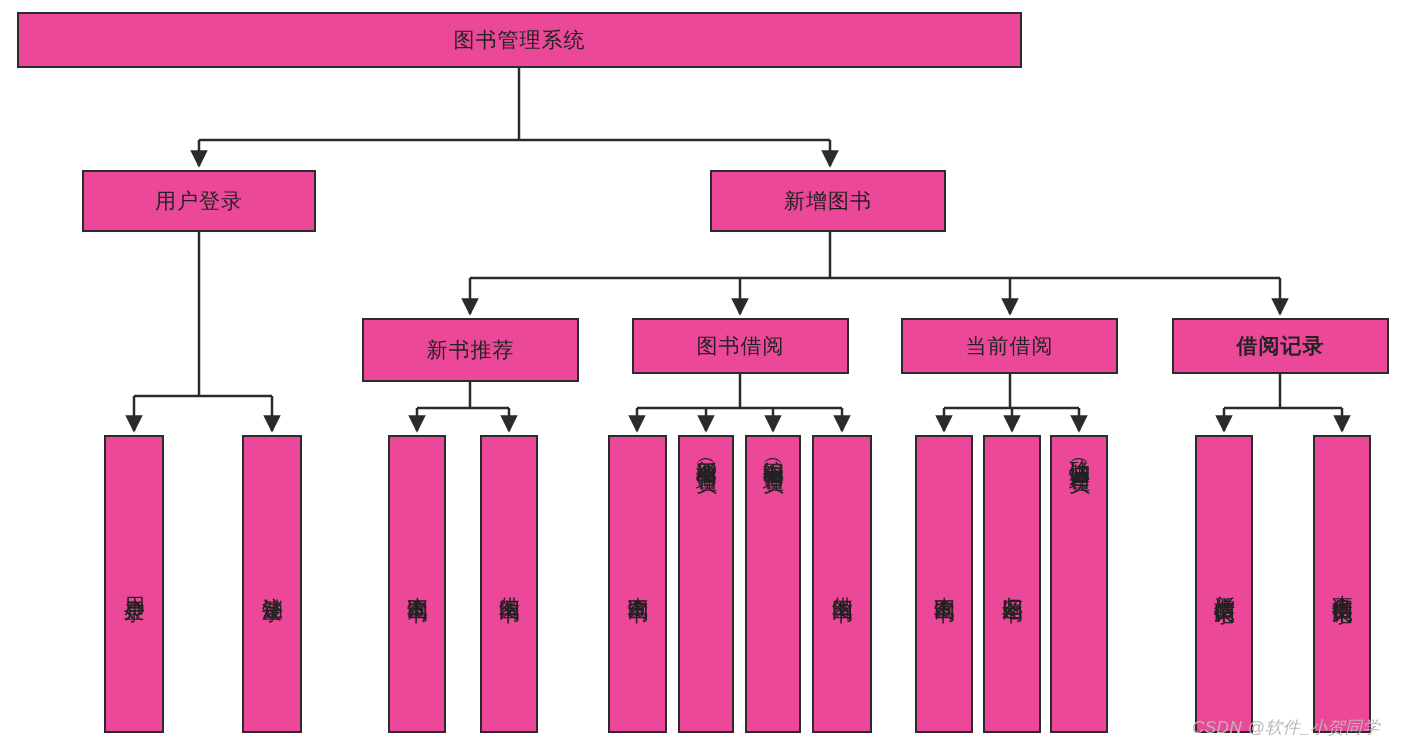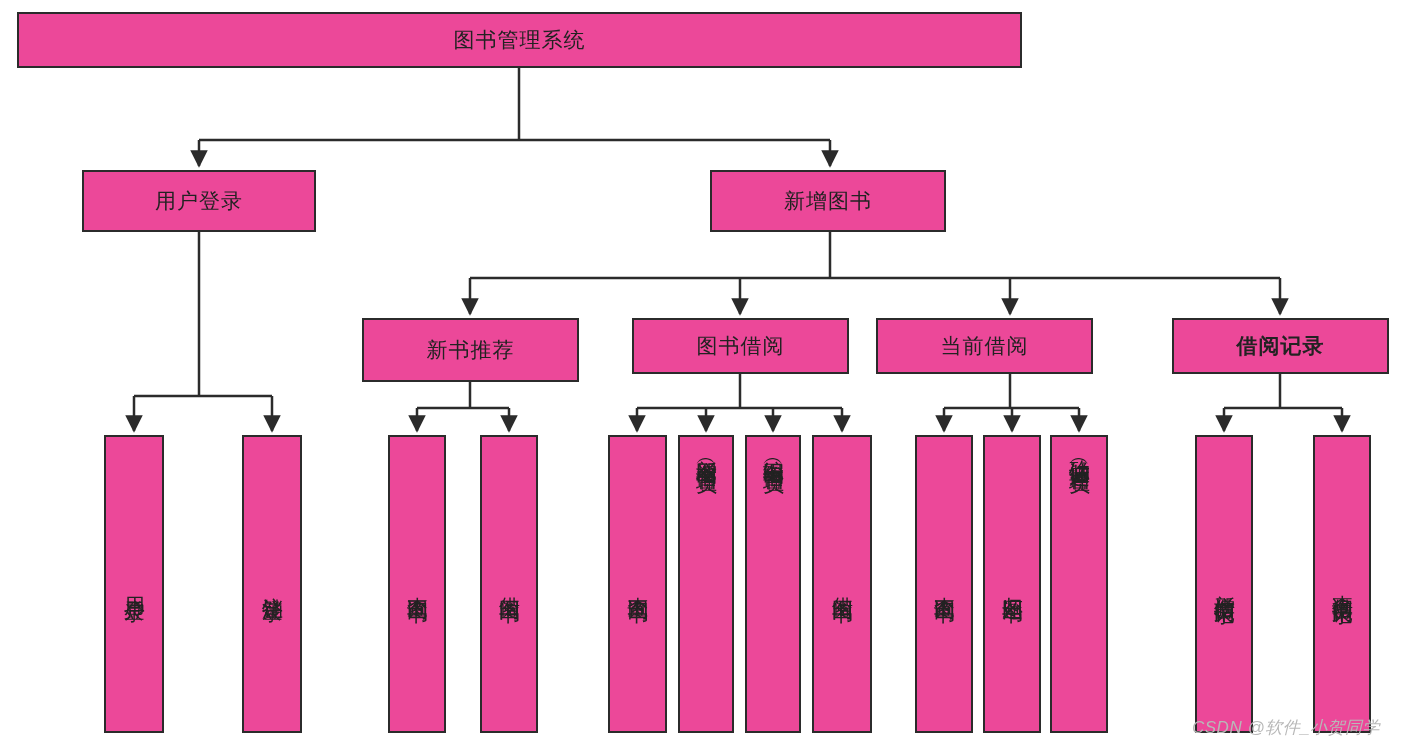--- a/index.html
+++ b/index.html
@@ -123,21 +123,21 @@
     </g>
   </svg>
 
   <div class="node root horiz" id="node-root" style="left: 17px; top: 12px; width: 1005px; height: 56px;">图书管理系统</div>
 
   <div class="node horiz" id="node-l2-0" style="left: 82px; top: 170px; width: 234px; height: 62px;">用户登录</div>
   <div class="node horiz" id="node-l2-1" style="left: 710px; top: 170px; width: 236px; height: 62px;">新增图书</div>
 
   <div class="node horiz" id="node-l3-0" style="left: 362px; top: 318px; width: 217px; height: 64px;">新书推荐</div>
   <div class="node horiz" id="node-l3-1" style="left: 632px; top: 318px; width: 217px; height: 56px;">图书借阅</div>
-  <div class="node horiz" id="node-l3-2" style="left: 876px; top: 318px; width: 217px; height: 56px;">当前借阅</div>
+  <div class="node horiz" id="node-l3-2" style="left: 901px; top: 318px; width: 217px; height: 56px;">当前借阅</div>
   <div class="node horiz" id="node-l3-3" style="left: 1172px; top: 318px; width: 217px; height: 56px; font-weight: bold;">借阅记录</div>
 
   <div class="node vert" id="node-leaf-0" style="left: 104px; top: 435px; width: 60px; height: 298px;">用户登录</div>
   <div class="node vert" id="node-leaf-1" style="left: 242px; top: 435px; width: 60px; height: 298px;">注销登录</div>
   <div class="node vert" id="node-leaf-2" style="left: 388px; top: 435px; width: 58px; height: 298px;">查询图书</div>
   <div class="node vert" id="node-leaf-3" style="left: 480px; top: 435px; width: 58px; height: 298px;">借阅图书</div>
   <div class="node vert" id="node-leaf-4" style="left: 608px; top: 435px; width: 59px; height: 298px;">查询图书</div>
   <div class="node vert topalign" id="node-leaf-5" style="left: 678px; top: 435px; width: 56px; height: 298px;">新增图书（管理员）</div>
   <div class="node vert topalign" id="node-leaf-6" style="left: 745px; top: 435px; width: 56px; height: 298px;">编辑图书（管理员）</div>
   <div class="node vert" id="node-leaf-7" style="left: 812px; top: 435px; width: 60px; height: 298px;">借阅图书</div>

